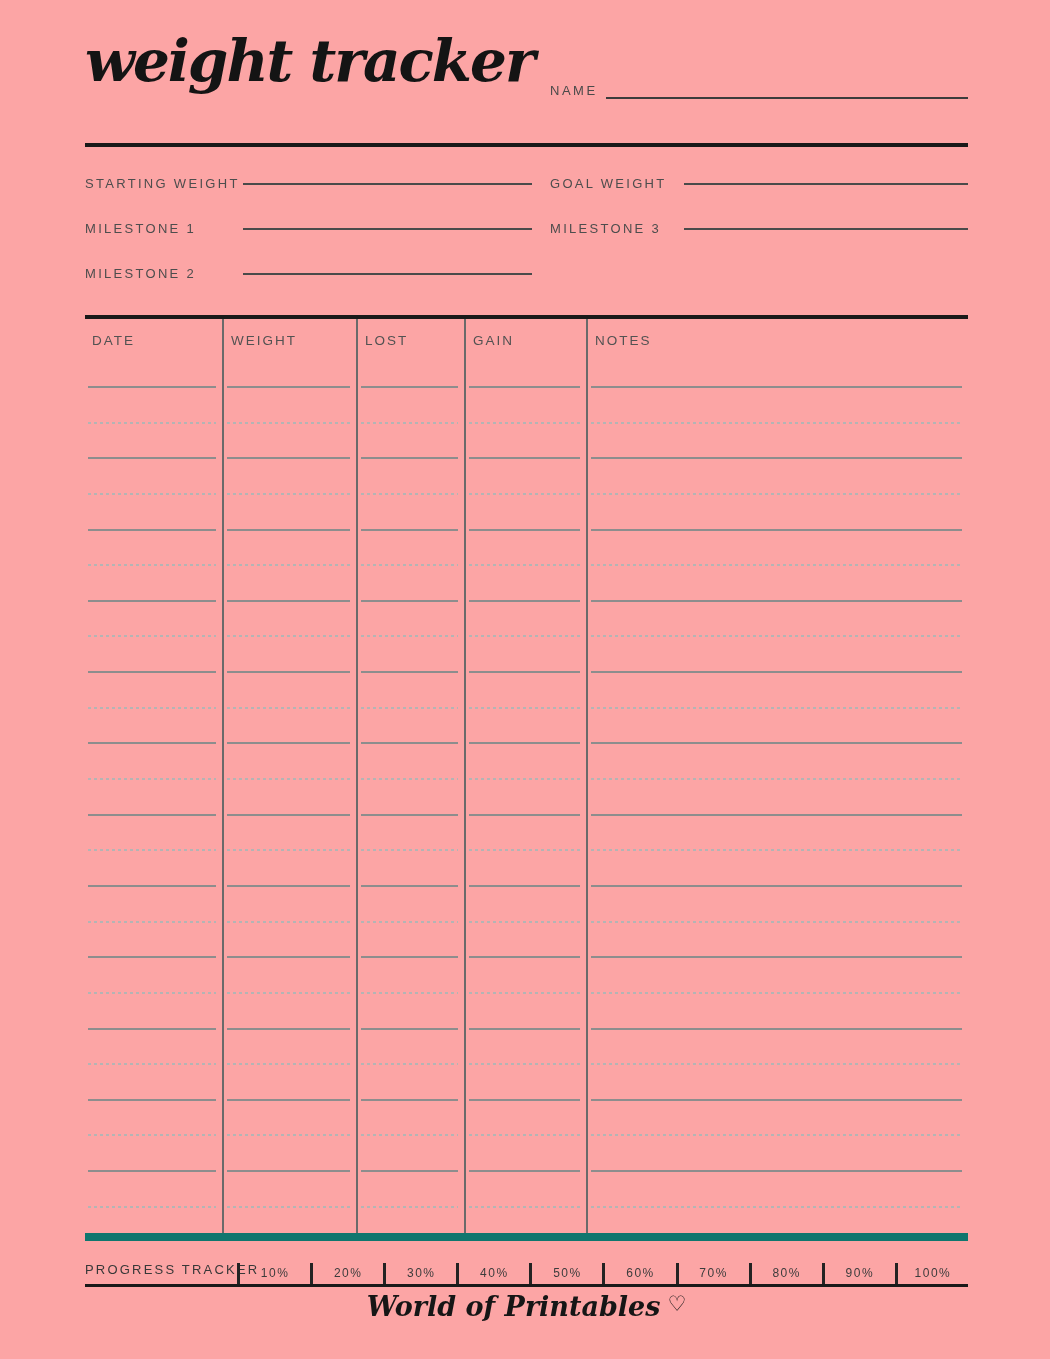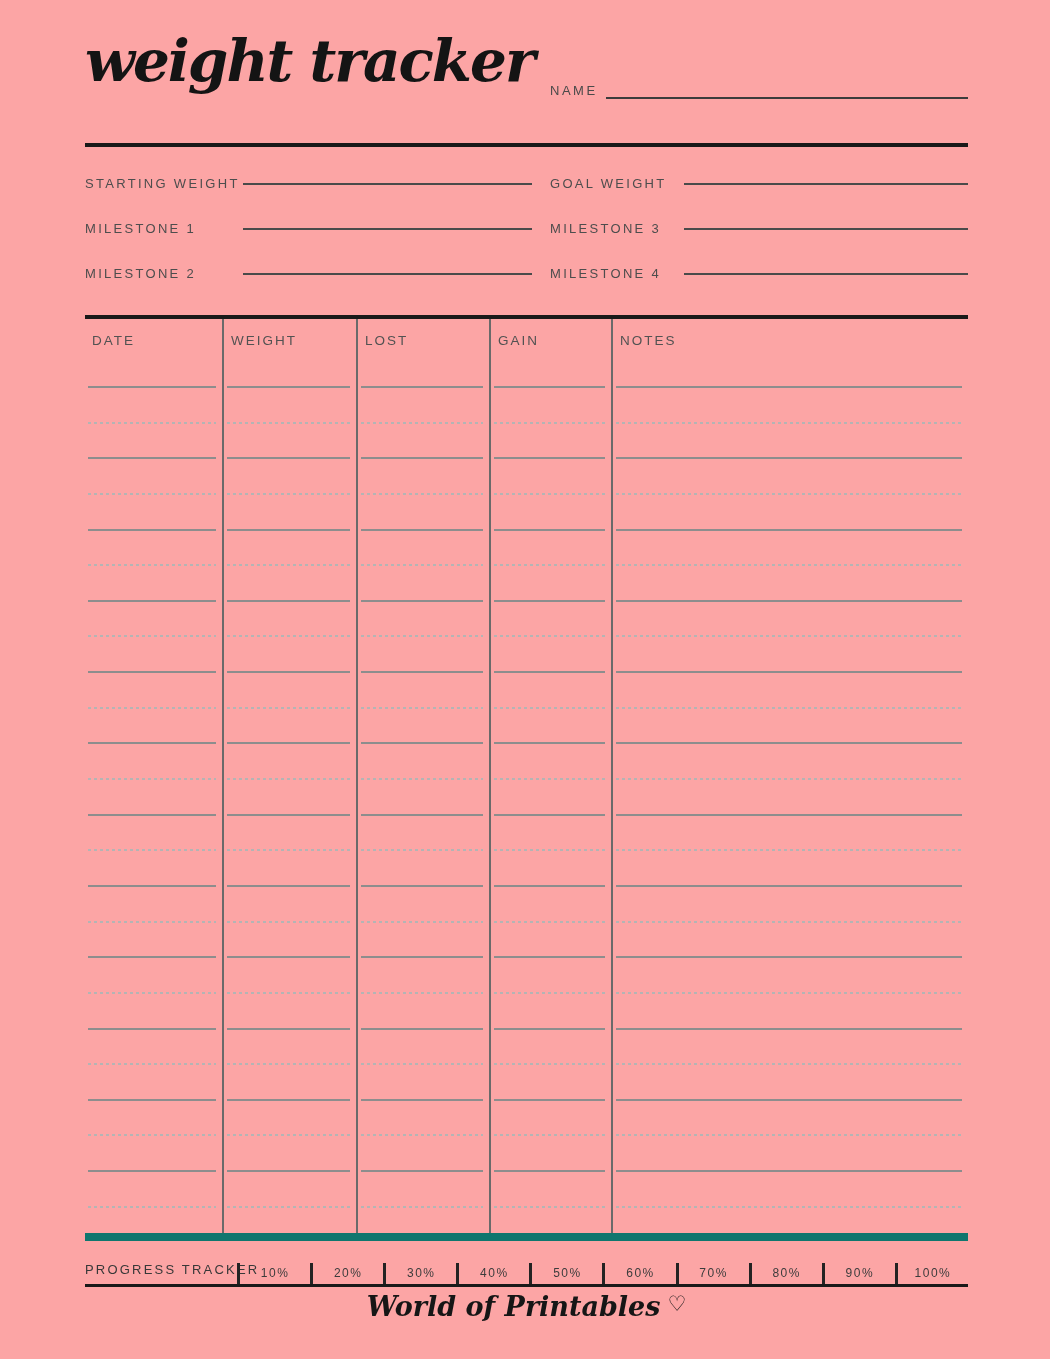--- a/index.html
+++ b/index.html
@@ -97,24 +97,20 @@
       </div>
     <div class="info-col info-right" id="info-right">
         <div class="info-field">
           <span class="f-label">GOAL WEIGHT</span>
           <span class="f-line"></span>
         </div>
         <div class="info-field">
           <span class="f-label">MILESTONE 3</span>
           <span class="f-line"></span>
         </div>
-        <div class="info-field">
-          <span class="f-label">MILESTONE 4</span>
-          <span class="f-line"></span>
-        </div>
       </div>
   </div>
 
   <div class="logtable" id="logtable">
       <div class="col col-divider" style="width: 139px;">
         <div class="col-head"><span>DATE</span><div class="rline solid"></div></div>
         <div class="trow">
           <div class="rline dotted"></div>
         </div>
         <div class="trow">
@@ -251,21 +247,21 @@
           <div class="rline dotted"></div>
         </div>
         <div class="trow">
           <div class="rline solid"></div>
         </div>
         <div class="trow">
           <div class="rline dotted"></div>
         </div>
         <div class="tfiller"></div>
       </div>
-      <div class="col col-divider" style="width: 133px;">
+      <div class="col col-divider" style="width: 108px;">
         <div class="col-head"><span>LOST</span><div class="rline solid"></div></div>
         <div class="trow">
           <div class="rline dotted"></div>
         </div>
         <div class="trow">
           <div class="rline solid"></div>
         </div>
         <div class="trow">
           <div class="rline dotted"></div>
         </div>

